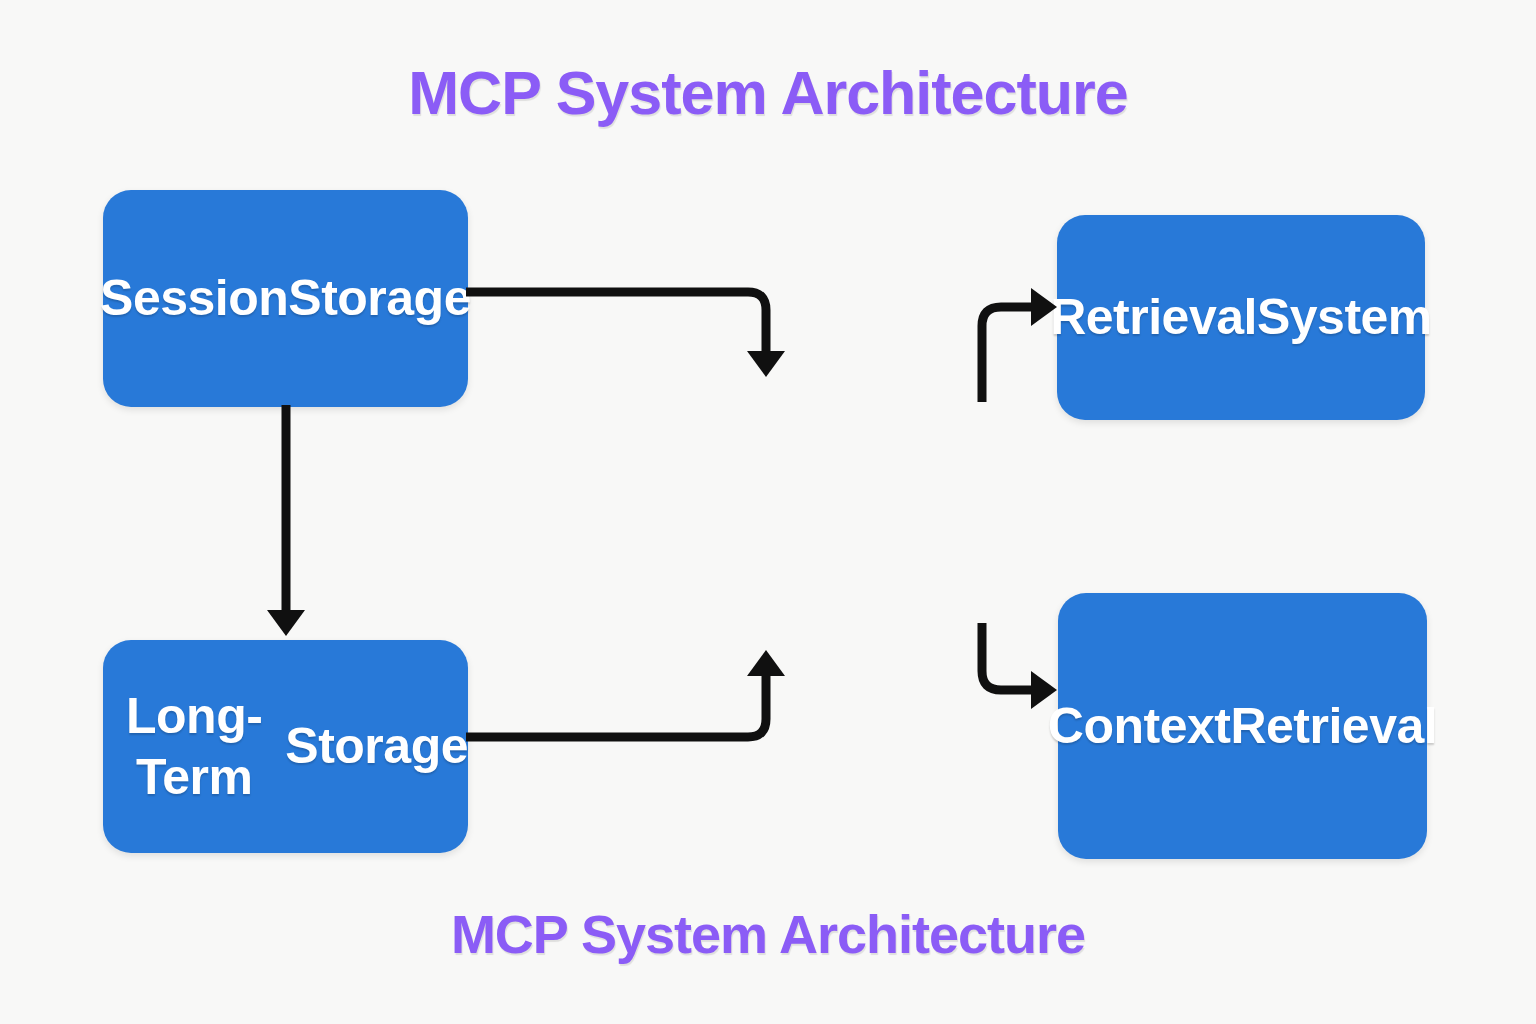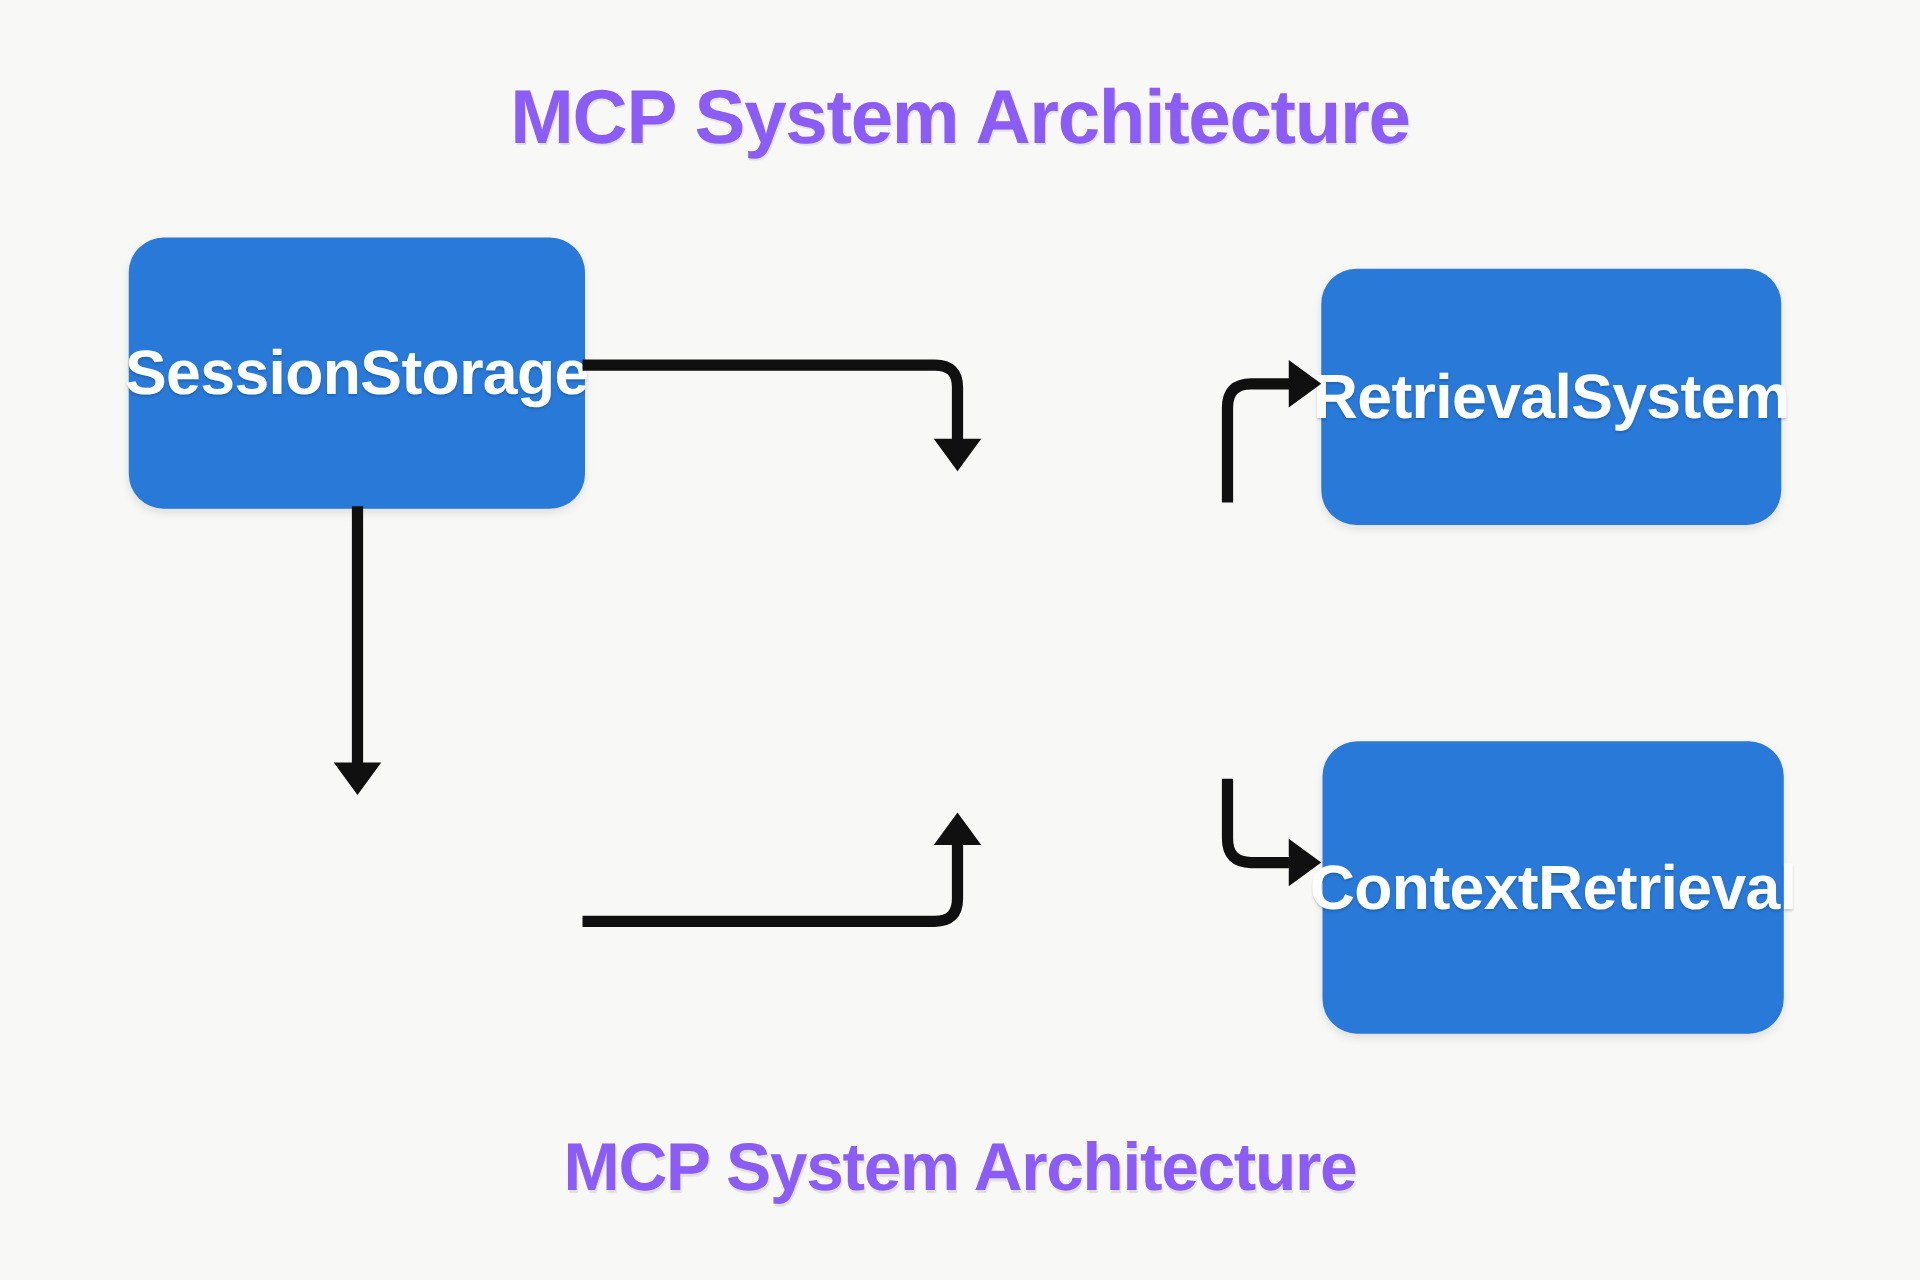--- a/index.html
+++ b/index.html
@@ -61,21 +61,21 @@
     font-size: 78px;
     line-height: 1.15;
     letter-spacing: -1px;
     text-shadow: 1px 2px 1px rgba(0,0,0,0.10);
     box-shadow: 0 3px 7px rgba(0,0,0,0.10);
   }
   #node-session-memory     { left: 103px; top: 190px; width: 365px; height: 217px; }
   #node-long-term-storage  { left: 103px; top: 640px; width: 365px; height: 213px; }
   #node-ai-model           { left: 557px; top: 378px; width: 427px; height: 269px; }
   #node-retrieval-module   { left: 1057px; top: 215px; width: 368px; height: 205px; }
-  #node-context-management { left: 1058px; top: 593px; width: 369px; height: 234px; }
+  #node-context-management { left: 1058px; top: 593px; width: 369px; height: 266px; }
   #arrow-layer {
     position: absolute;
     left: 0;
     top: 0;
     width: 1536px;
     height: 1024px;
     pointer-events: none;
   }
   #arrow-layer path {
     fill: none;
@@ -92,20 +92,24 @@
 
 <div id="canvas">
 
   <div class="title title-top">MCP System Architecture</div>
 
   <div class="node node-blue" id="node-session-memory">
     <span>Session</span>
     <span>Storage</span>
   </div>
 
+  <div class="node node-blue" id="node-long-term-storage">
+    <span>Long-Term</span>
+    <span>Storage</span>
+  </div>
 
 
   <div class="node node-blue" id="node-retrieval-module">
     <span>Retrieval</span>
     <span>System</span>
   </div>
 
   <div class="node node-blue" id="node-context-management">
     <span>Context</span>
     <span>Retrieval</span>

